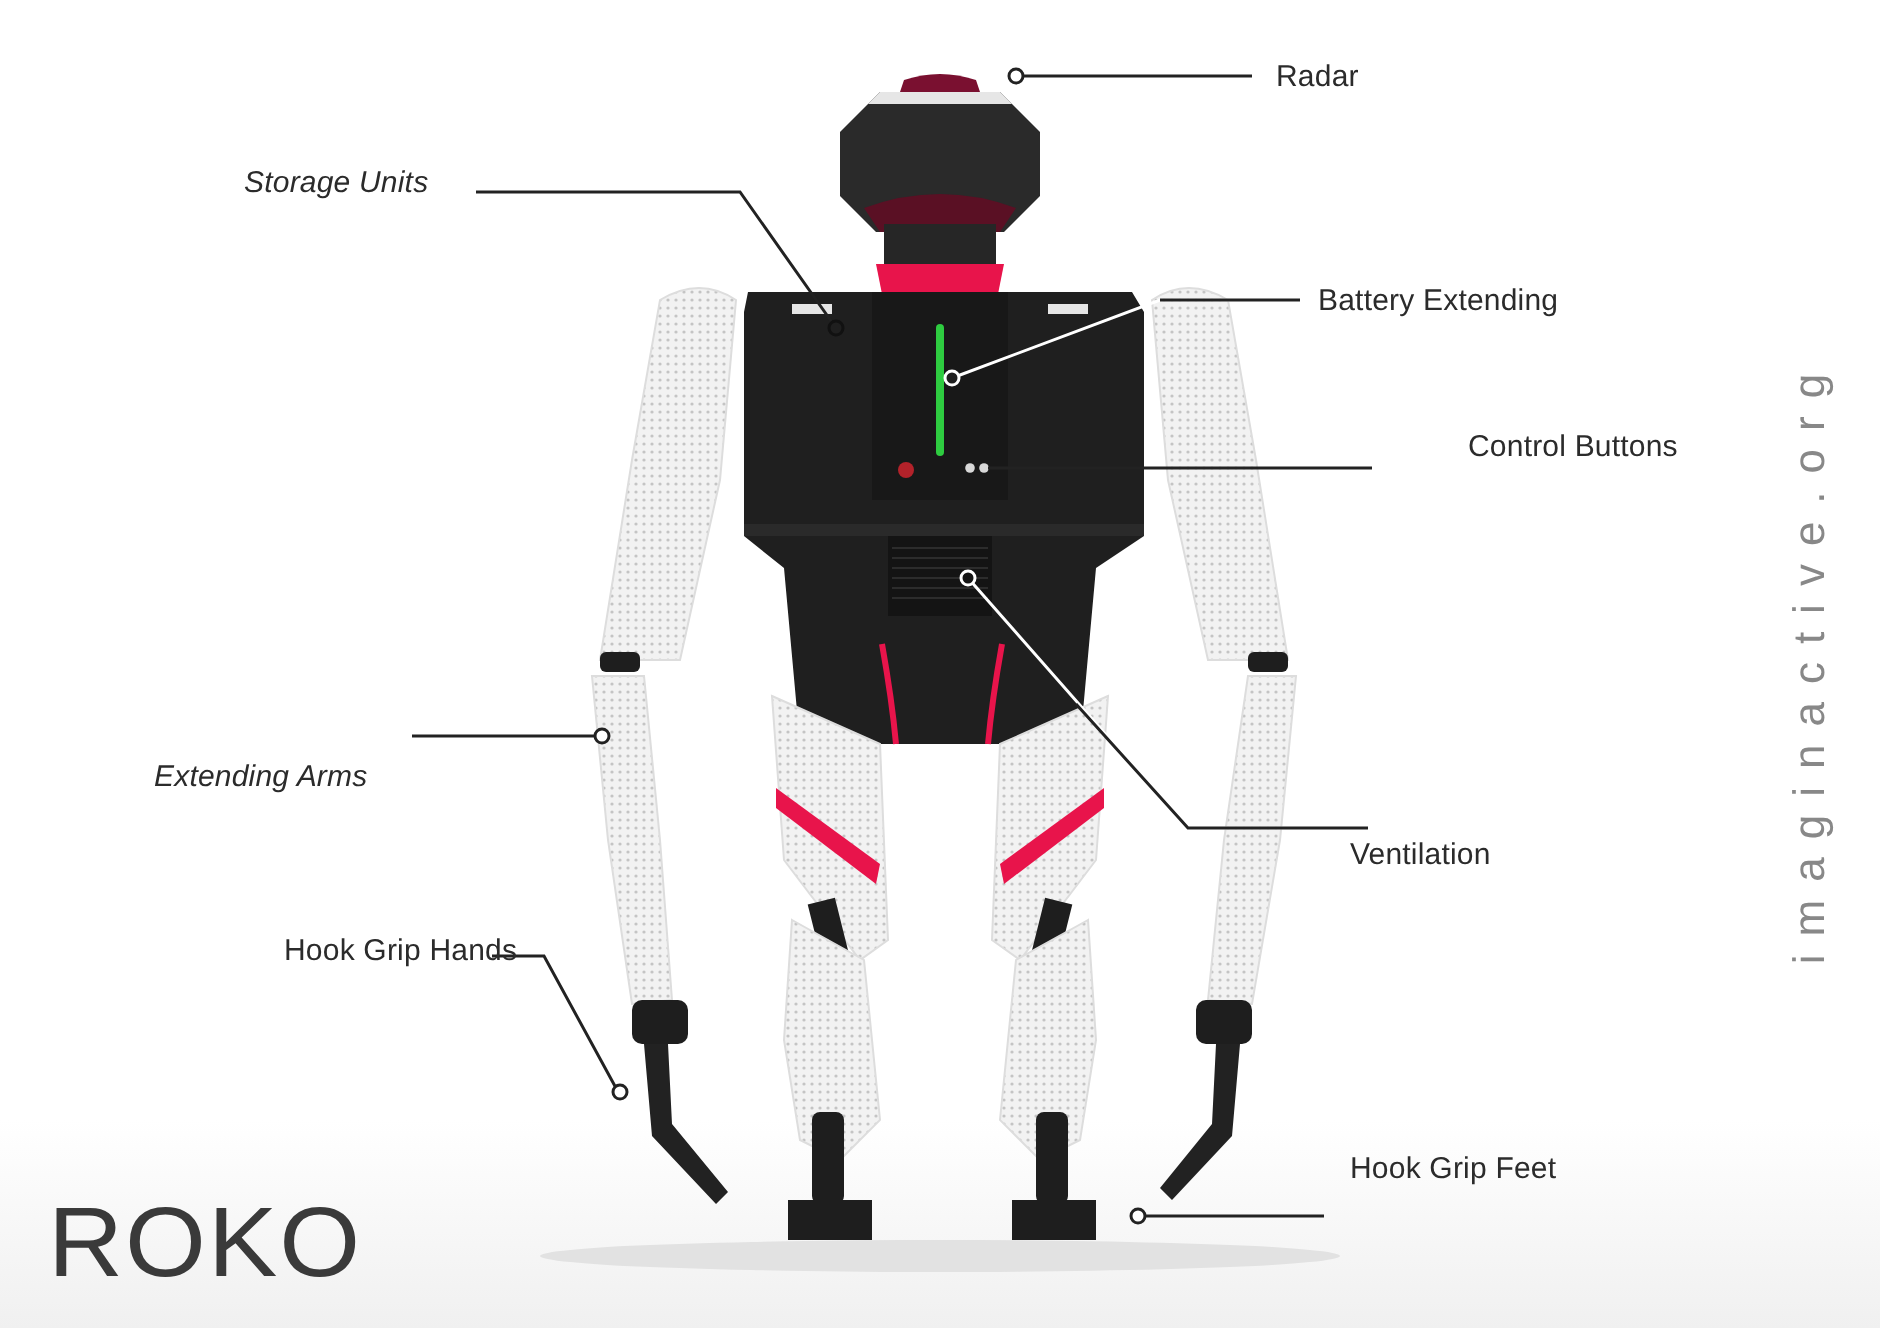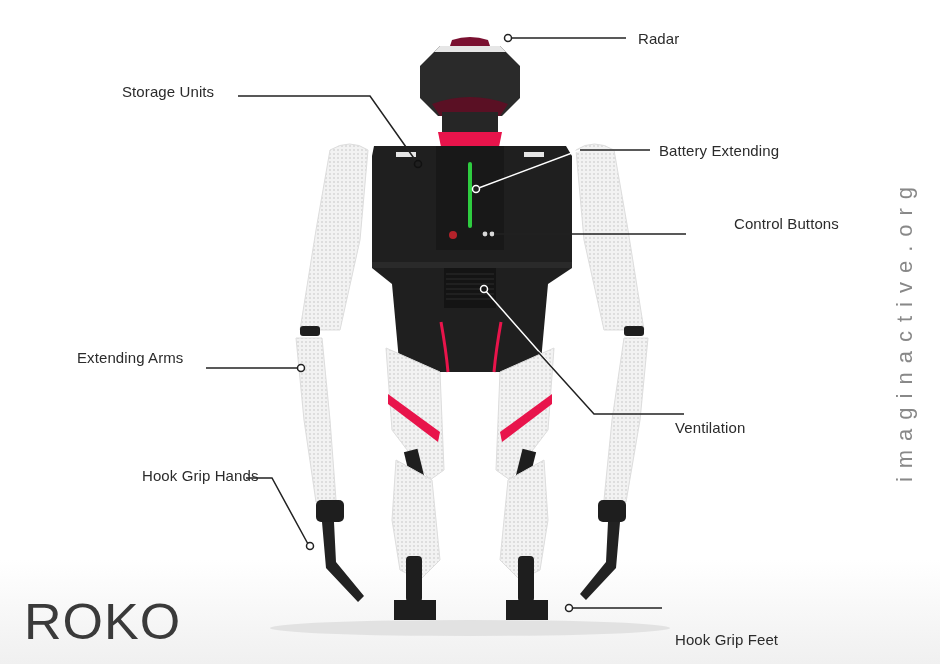--- a/index.html
+++ b/index.html
@@ -149,23 +149,23 @@
       <circle cx="418" cy="164" r="3.5" fill="#1f1f1f" stroke="#111"></circle>
       <circle cx="476" cy="189" r="3.5" fill="#1f1f1f" stroke="#fff"></circle>
       <circle cx="484" cy="289" r="3.5" fill="#141414" stroke="#fff"></circle>
       <circle cx="301" cy="368" r="3.5" fill="#fff" stroke="#222"></circle>
       <circle cx="310" cy="546" r="3.5" fill="#fff" stroke="#222"></circle>
       <circle cx="569" cy="608" r="3.5" fill="#fff" stroke="#222"></circle>
     </g>
   </svg>
 
   <div class="label" style="left:638px; top:30px;">Radar</div>
-  <div class="label" style="left:122px; top:83px;">Storage Units</div>
+  <div class="label" style="left:122px; top:83px;font-style:italic;">Storage Units</div>
   <div class="label" style="left:659px; top:142px;">Battery Extending</div>
   <div class="label" style="left:694px; top:215px;margin-left:40px;">Control Buttons</div>
-  <div class="label" style="left:77px; top:349px;">Extending Arms</div>
+  <div class="label" style="left:77px; top:380px;font-style:italic;">Extending Arms</div>
   <div class="label" style="left:675px; top:419px;">Ventilation</div>
   <div class="label" style="left:106px; top:467px;margin-left:36px;">Hook Grip Hands</div>
-  <div class="label" style="left:675px; top:631px;text-align:center;">Hook Grip Feet</div>
+  <div class="label" style="left:675px; top:576px;text-align:center;">Hook Grip Feet</div>
 
   <div class="brand">ROKO</div>
   <div class="watermark">imaginactive.org</div>
 </div>
 
 </body></html>

